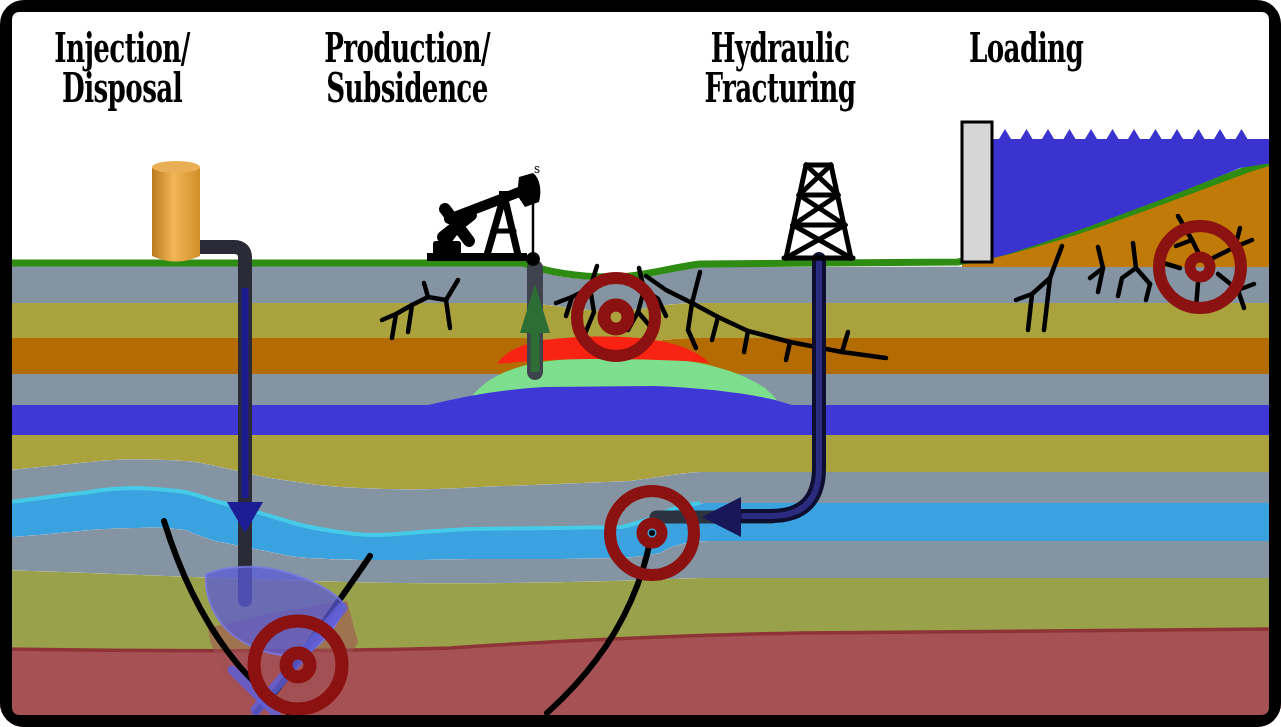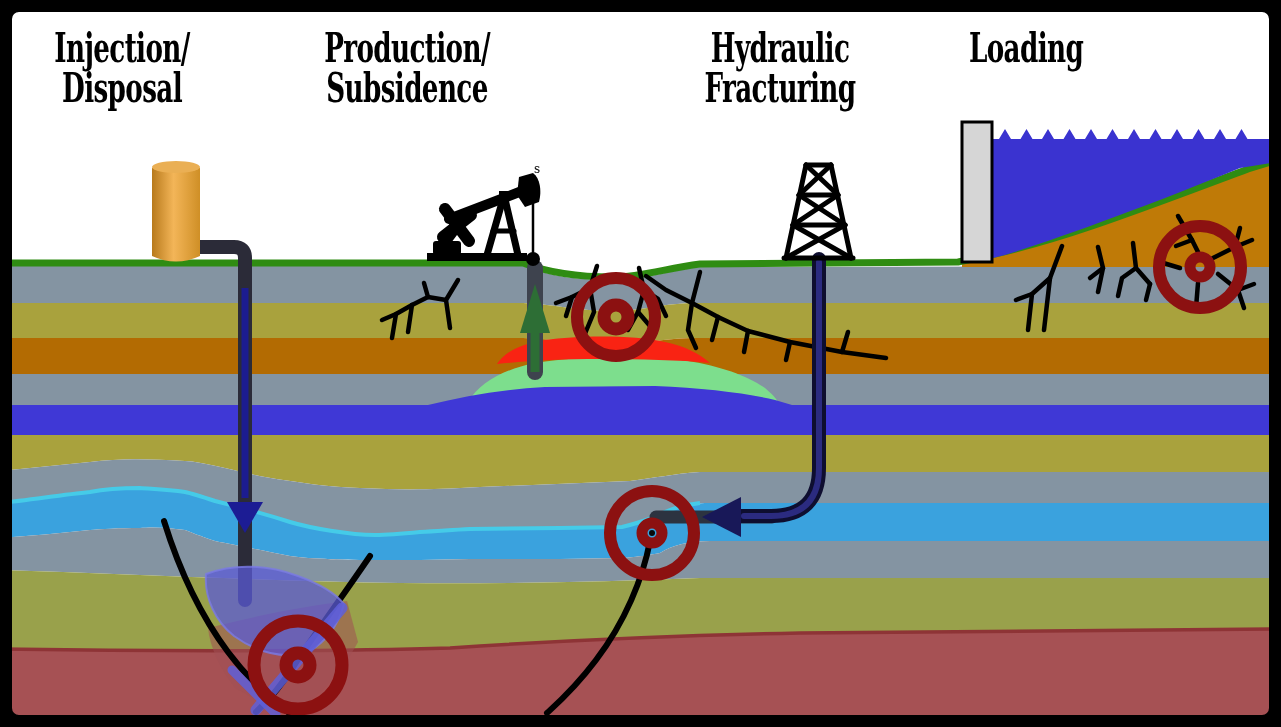--- a/index.html
+++ b/index.html
@@ -1,17 +1,17 @@
 <!DOCTYPE html>
 <html><head>
 <meta charset="utf-8">
 <style>
   html,body{margin:0;padding:0;background:#fff;}
   .stage{position:relative;width:1281px;height:727px;background:#ffffff;overflow:hidden;
-         font-family:"Liberation Sans",sans-serif;}
+         font-family:"Liberation Sans",sans-serif;border-radius:24px;}
   .stage svg{position:absolute;left:0;top:0;}
   .label{position:absolute;width:320px;top:28px;text-align:center;color:#000;
          font-family:"DejaVu Serif",serif;font-weight:bold;font-size:41px;line-height:40px;
          letter-spacing:-1px;transform:scaleX(0.64);transform-origin:50% 0;white-space:nowrap;}
   .label span{display:block;}
   .mark-s{position:absolute;left:534px;top:162px;color:#000;
           font-family:"DejaVu Serif",serif;font-size:12px;}
 </style>
 </head>
 <body>

